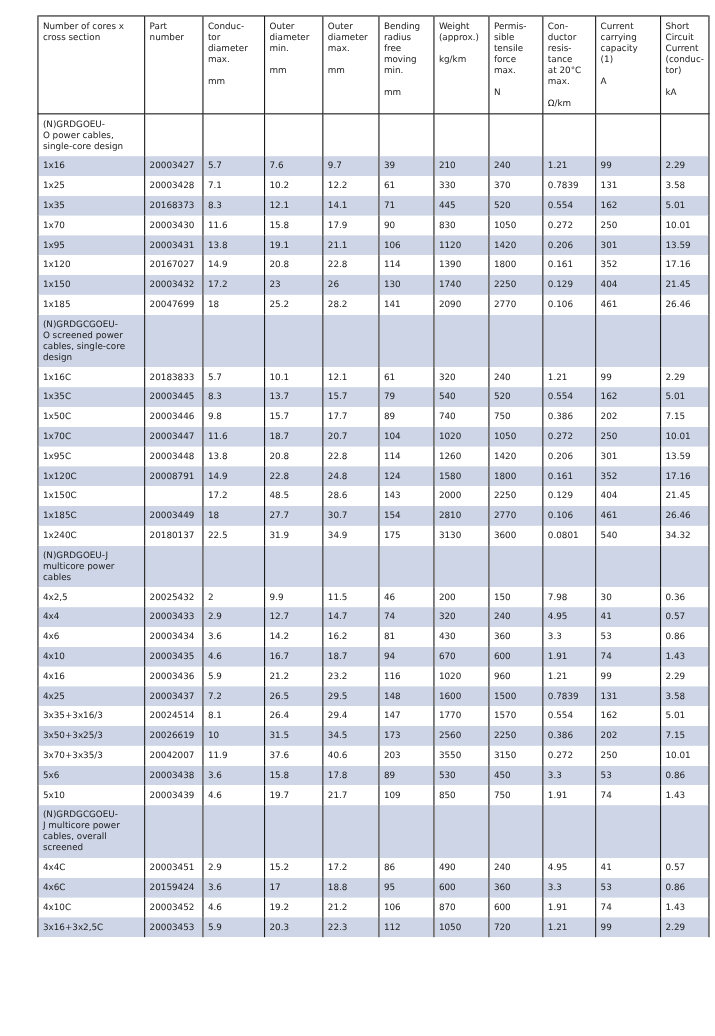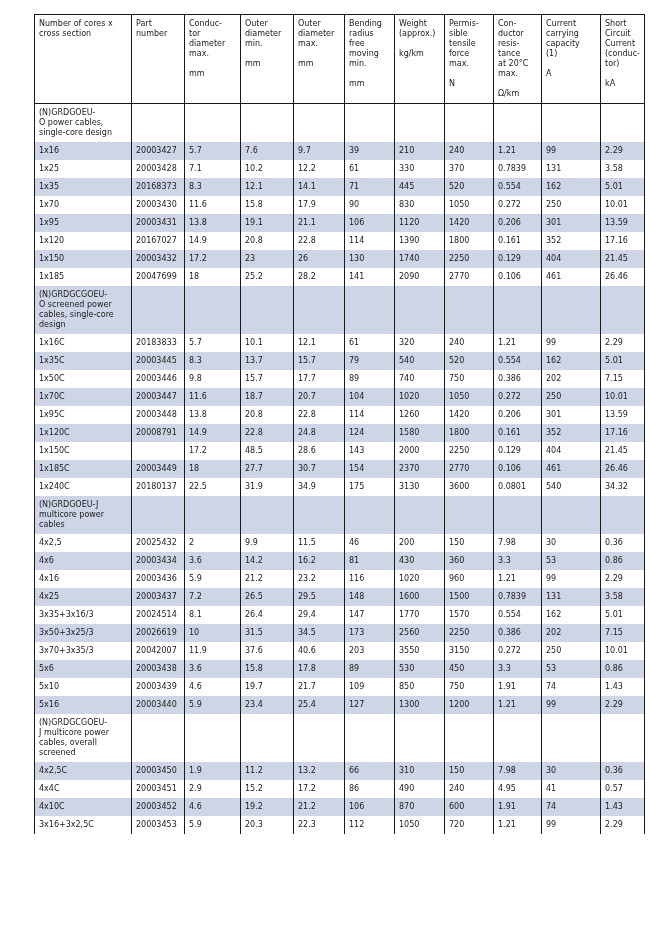--- a/index.html
+++ b/index.html
@@ -355,21 +355,21 @@
         <td>404</td>
         <td>21.45</td>
       </tr>
       <tr>
         <td>1x185C</td>
         <td>20003449</td>
         <td>18</td>
         <td>27.7</td>
         <td>30.7</td>
         <td>154</td>
-        <td>2370</td>
+        <td>2810</td>
         <td>2770</td>
         <td>0.106</td>
         <td>461</td>
         <td>26.46</td>
       </tr>
       <tr>
         <td>1x240C</td>
         <td>20180137</td>
         <td>22.5</td>
         <td>31.9</td>
@@ -403,33 +403,59 @@
         <td>9.9</td>
         <td>11.5</td>
         <td>46</td>
         <td>200</td>
         <td>150</td>
         <td>7.98</td>
         <td>30</td>
         <td>0.36</td>
       </tr>
       <tr>
+        <td>4x4</td>
+        <td>20003433</td>
+        <td>2.9</td>
+        <td>12.7</td>
+        <td>14.7</td>
+        <td>74</td>
+        <td>320</td>
+        <td>240</td>
+        <td>4.95</td>
+        <td>41</td>
+        <td>0.57</td>
+      </tr>
+      <tr>
         <td>4x6</td>
         <td>20003434</td>
         <td>3.6</td>
         <td>14.2</td>
         <td>16.2</td>
         <td>81</td>
         <td>430</td>
         <td>360</td>
         <td>3.3</td>
         <td>53</td>
         <td>0.86</td>
       </tr>
       <tr>
+        <td>4x10</td>
+        <td>20003435</td>
+        <td>4.6</td>
+        <td>16.7</td>
+        <td>18.7</td>
+        <td>94</td>
+        <td>670</td>
+        <td>600</td>
+        <td>1.91</td>
+        <td>74</td>
+        <td>1.43</td>
+      </tr>
+      <tr>
         <td>4x16</td>
         <td>20003436</td>
         <td>5.9</td>
         <td>21.2</td>
         <td>23.2</td>
         <td>116</td>
         <td>1020</td>
         <td>960</td>
         <td>1.21</td>
         <td>99</td>
@@ -507,75 +533,62 @@
         <td>19.7</td>
         <td>21.7</td>
         <td>109</td>
         <td>850</td>
         <td>750</td>
         <td>1.91</td>
         <td>74</td>
         <td>1.43</td>
       </tr>
       <tr>
-        <td>5x16</td>
-        <td>20003440</td>
-        <td>5.9</td>
-        <td>23.4</td>
-        <td>25.4</td>
-        <td>127</td>
-        <td>1300</td>
-        <td>1200</td>
-        <td>1.21</td>
-        <td>99</td>
-        <td>2.29</td>
-      </tr>
-      <tr>
         <td>(N)GRDGCGOEU-
 J multicore power
 cables, overall
 screened</td>
         <td></td>
         <td></td>
         <td></td>
         <td></td>
         <td></td>
         <td></td>
         <td></td>
         <td></td>
         <td></td>
         <td></td>
-      </tr>
-      <tr>
-        <td>4x2,5C</td>
-        <td>20003450</td>
-        <td>1.9</td>
-        <td>11.2</td>
-        <td>13.2</td>
-        <td>66</td>
-        <td>310</td>
-        <td>150</td>
-        <td>7.98</td>
-        <td>30</td>
-        <td>0.36</td>
       </tr>
       <tr>
         <td>4x4C</td>
         <td>20003451</td>
         <td>2.9</td>
         <td>15.2</td>
         <td>17.2</td>
         <td>86</td>
         <td>490</td>
         <td>240</td>
         <td>4.95</td>
         <td>41</td>
         <td>0.57</td>
       </tr>
       <tr>
+        <td>4x6C</td>
+        <td>20159424</td>
+        <td>3.6</td>
+        <td>17</td>
+        <td>18.8</td>
+        <td>95</td>
+        <td>600</td>
+        <td>360</td>
+        <td>3.3</td>
+        <td>53</td>
+        <td>0.86</td>
+      </tr>
+      <tr>
         <td>4x10C</td>
         <td>20003452</td>
         <td>4.6</td>
         <td>19.2</td>
         <td>21.2</td>
         <td>106</td>
         <td>870</td>
         <td>600</td>
         <td>1.91</td>
         <td>74</td>

